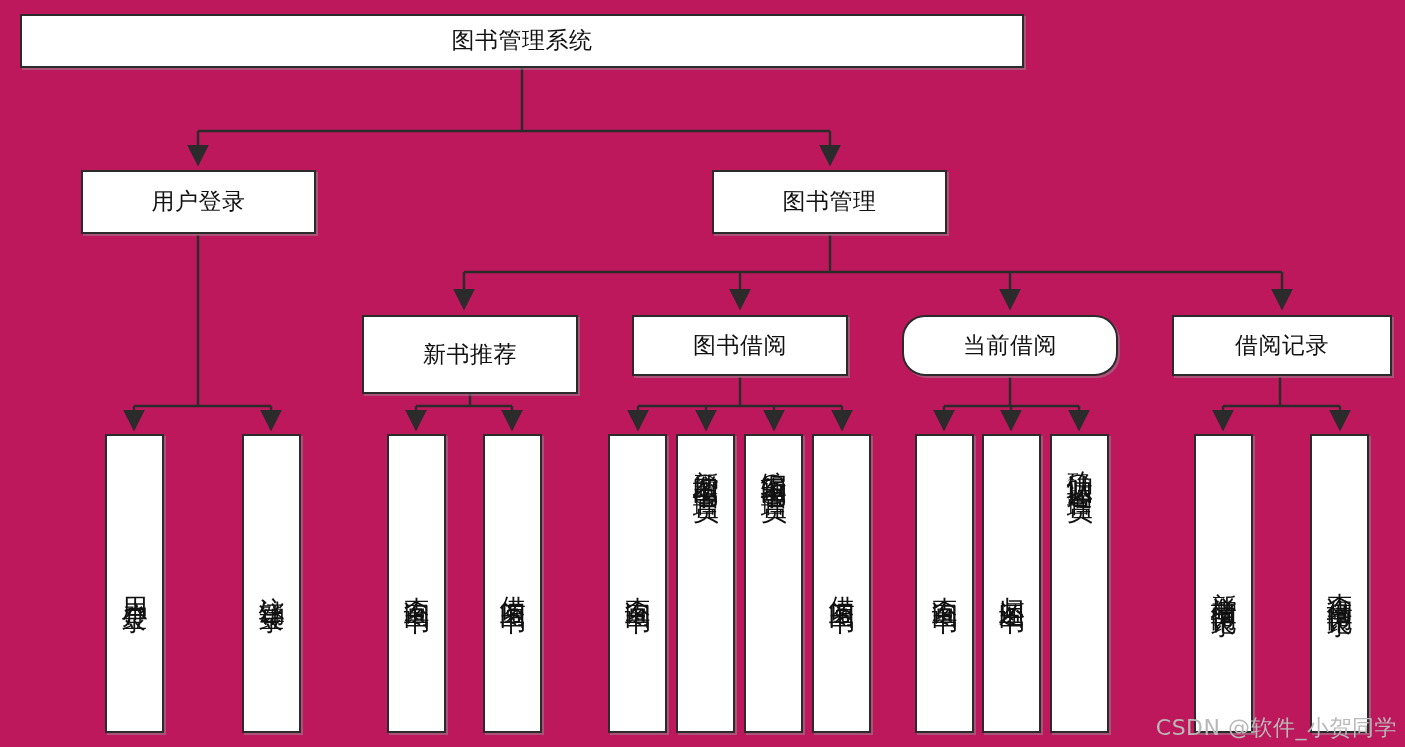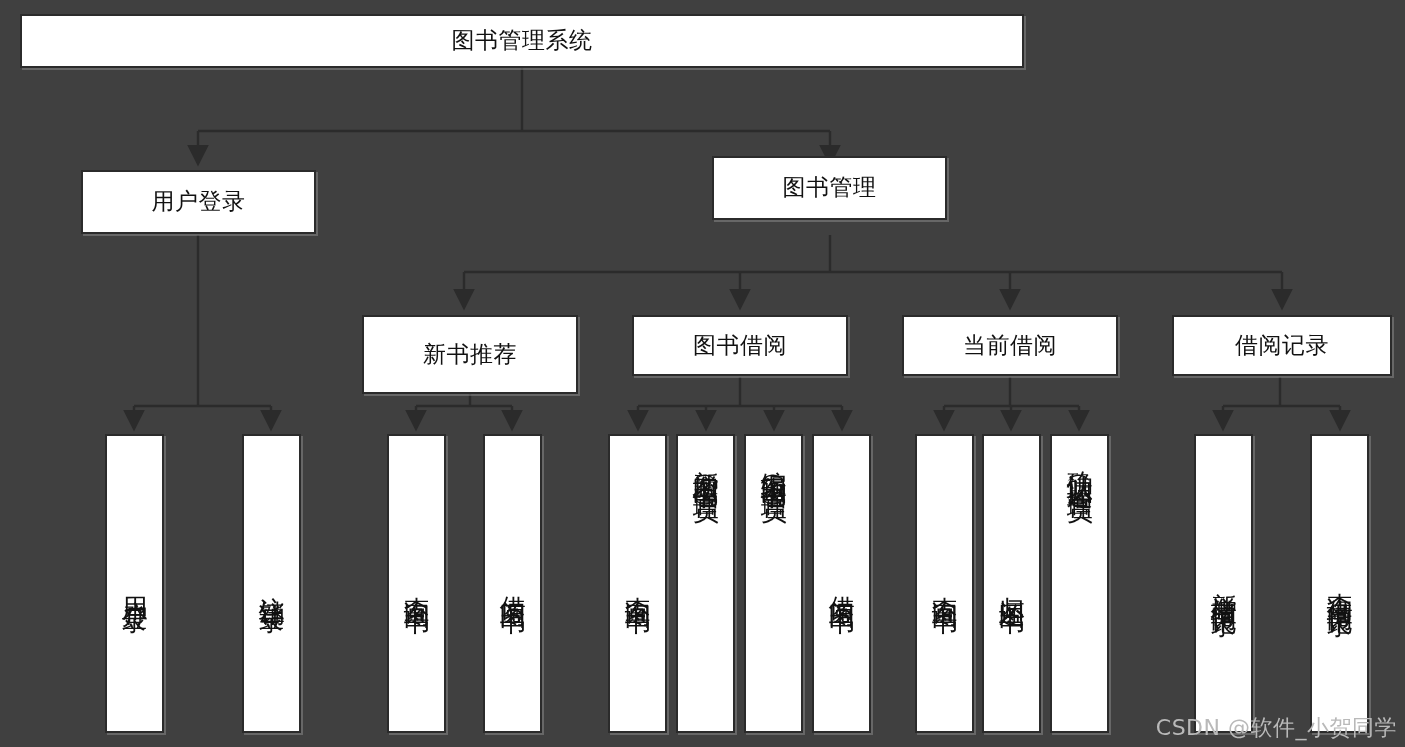--- a/index.html
+++ b/index.html
@@ -5,21 +5,21 @@
 <style>
   html,body{margin:0;padding:0;background:#ffffff;}
   body{
     font-family:"DejaVu Sans","Liberation Sans",sans-serif;
     -webkit-font-smoothing:antialiased;
   }
   #canvas{
     position:relative;
     width:1405px;
     height:747px;
-    background:#404040;
+    background:#be185d;
     overflow:hidden;
   }
   svg.links{
     position:absolute;
     left:0; top:0;
     width:1405px; height:747px;
     pointer-events:none;
   }
   .node{
     position:absolute;
@@ -125,33 +125,33 @@
   </svg>
 
   <div class="node horiz" style="left:20px; top:14px; width:1004px; height:54px;">
     <span class="lbl">图书管理系统</span>
   </div>
 
   <div class="node horiz" style="left:81px; top:170px; width:235px; height:64px;">
     <span class="lbl">用户登录</span>
   </div>
 
-  <div class="node horiz" style="left:712px; top:156px; width:235px; height:64px;">
+  <div class="node horiz" style="left:712px; top:170px; width:235px; height:64px;">
     <span class="lbl">图书管理</span>
   </div>
 
   <div class="node horiz" style="left:362px; top:315px; width:216px; height:79px;">
     <span class="lbl">新书推荐</span>
   </div>
 
   <div class="node horiz" style="left:632px; top:315px; width:216px; height:61px;justify-content:center;">
     <span class="lbl">图书借阅</span>
   </div>
 
-  <div class="node horiz" style="left:902px; top:315px; width:216px; height:61px;">
+  <div class="node horiz" style="left:902px; top:315px; width:216px; height:61px;border-radius:23px;">
     <span class="lbl">当前借阅</span>
   </div>
 
   <div class="node horiz" style="left:1172px; top:315px; width:220px; height:61px;">
     <span class="lbl">借阅记录</span>
   </div>
 
   <div class="node vert mid" style="left:105px; top:434px; width:59px; height:299px;">
     <span class="lbl">用户登录</span>
   </div>

